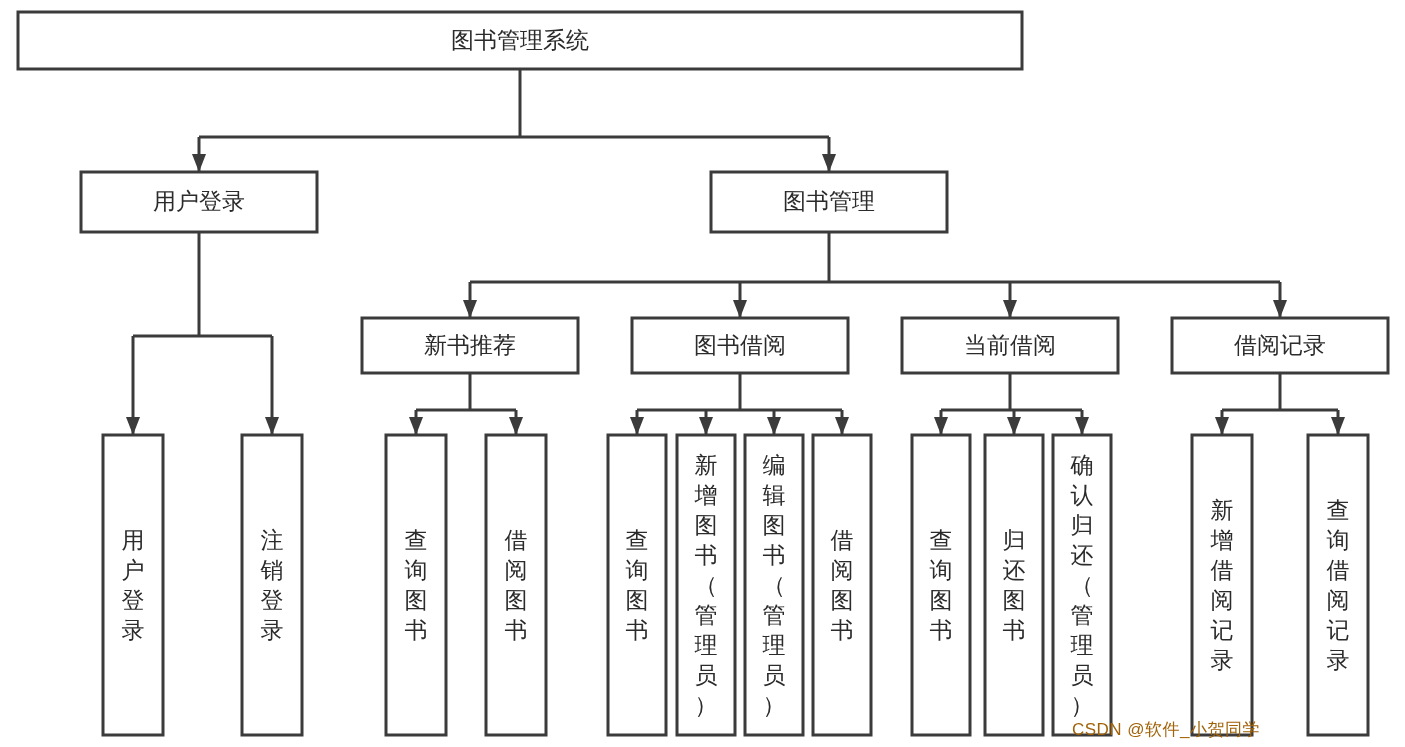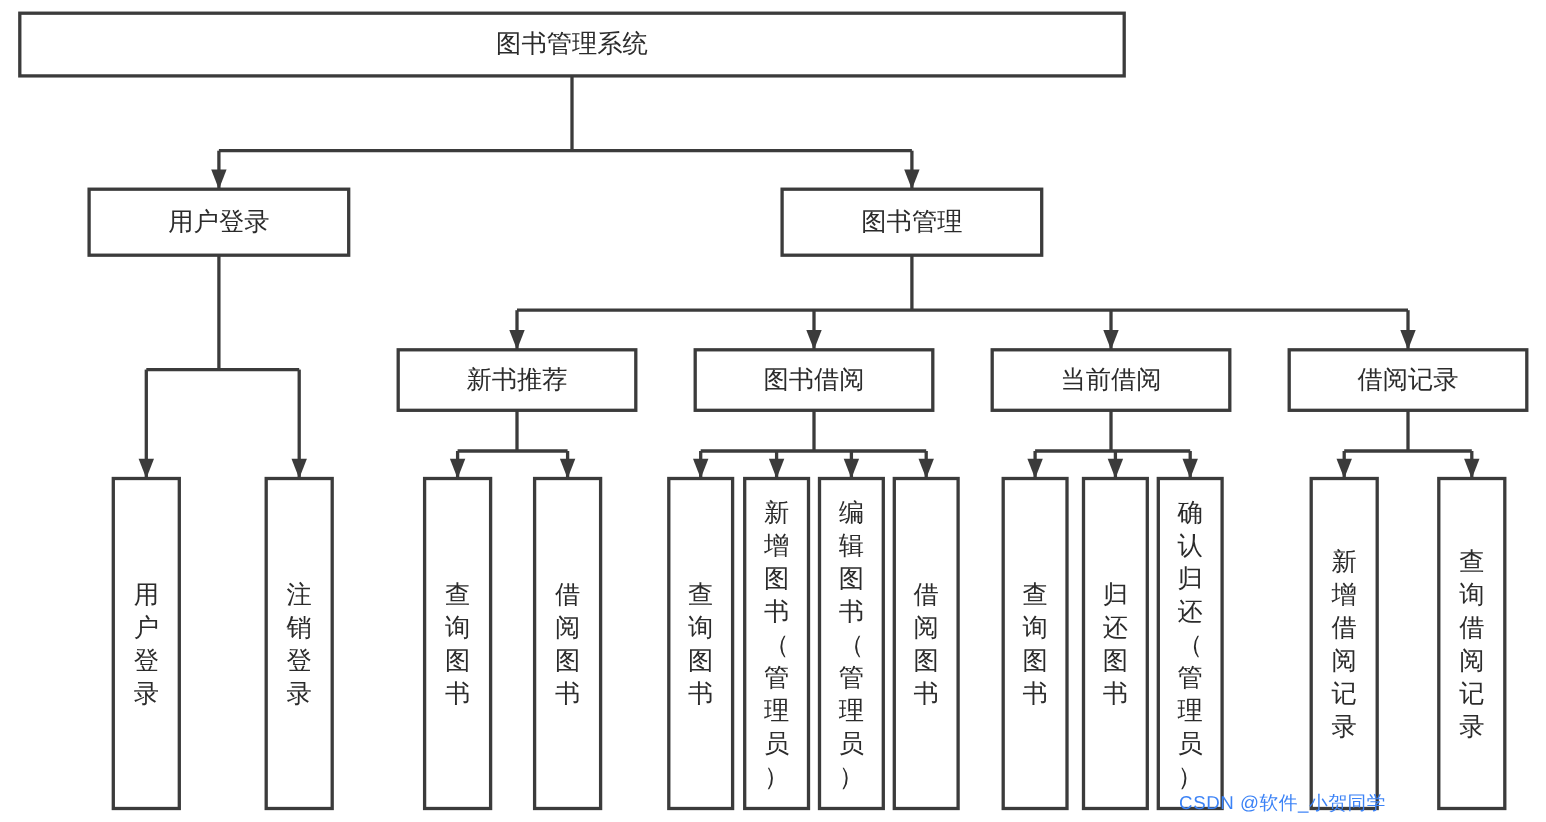--- a/index.html
+++ b/index.html
@@ -54,21 +54,21 @@
     font-family: "Liberation Sans", "DejaVu Sans", sans-serif;
     font-size: 23px;
     text-anchor: middle;
   }
   .watermark-text {
     position: absolute;
     right: 8px;
     bottom: 6px;
     font-family: "Liberation Sans", "DejaVu Sans", sans-serif;
     font-size: 17px;
-    color: #3b82f6;
+    color: #a16207;
     white-space: nowrap;
     letter-spacing: 0.5px;
     user-select: none;
     margin-top: 40px;
   }
 </style>
 </head>
 <body>
 
 <div id="diagram-root">

